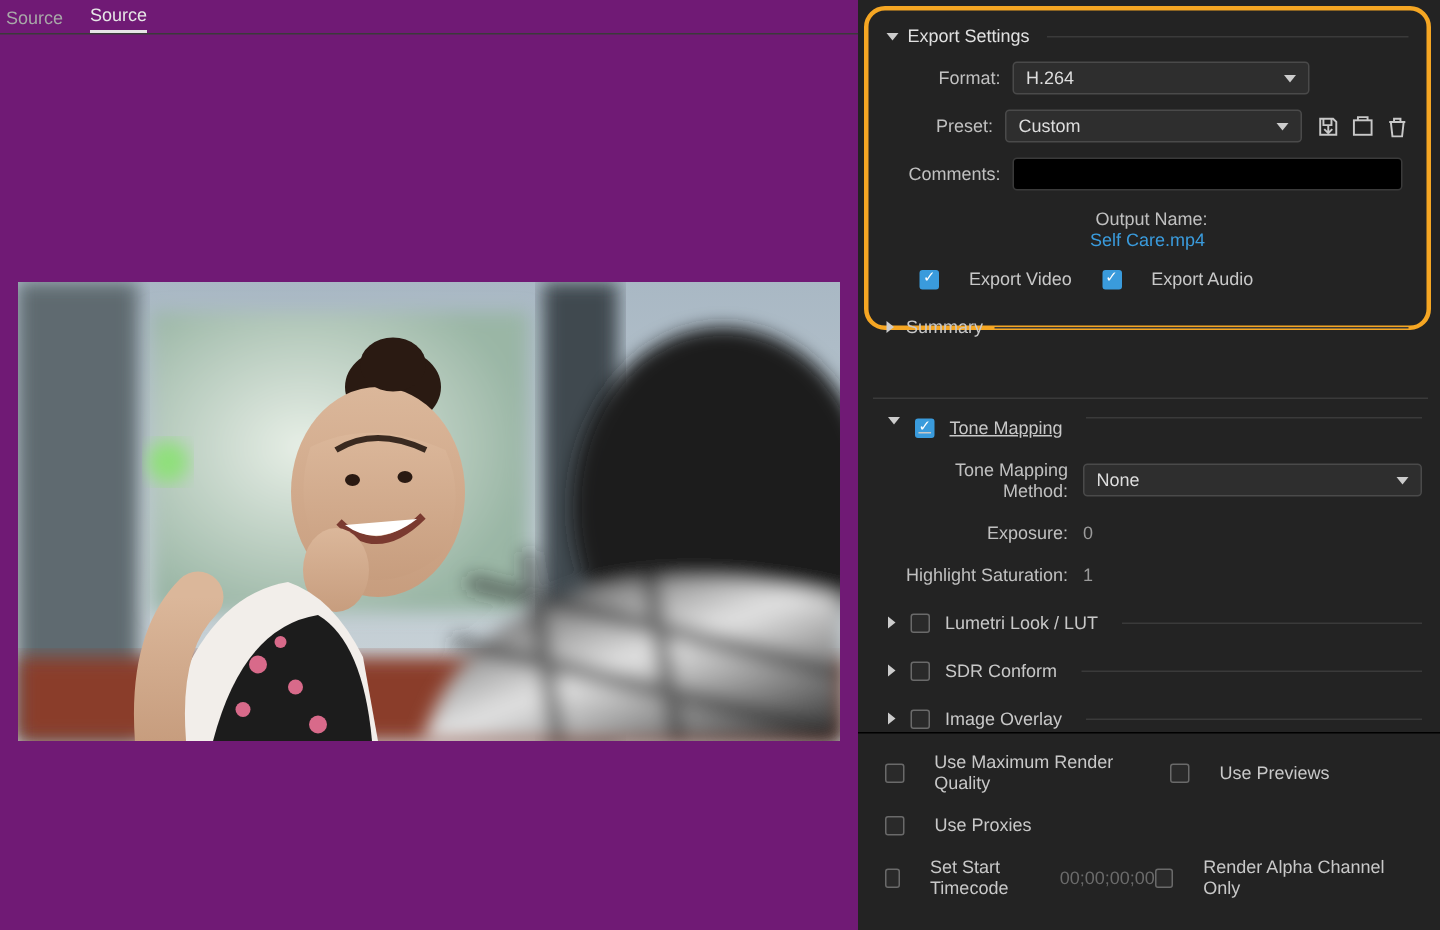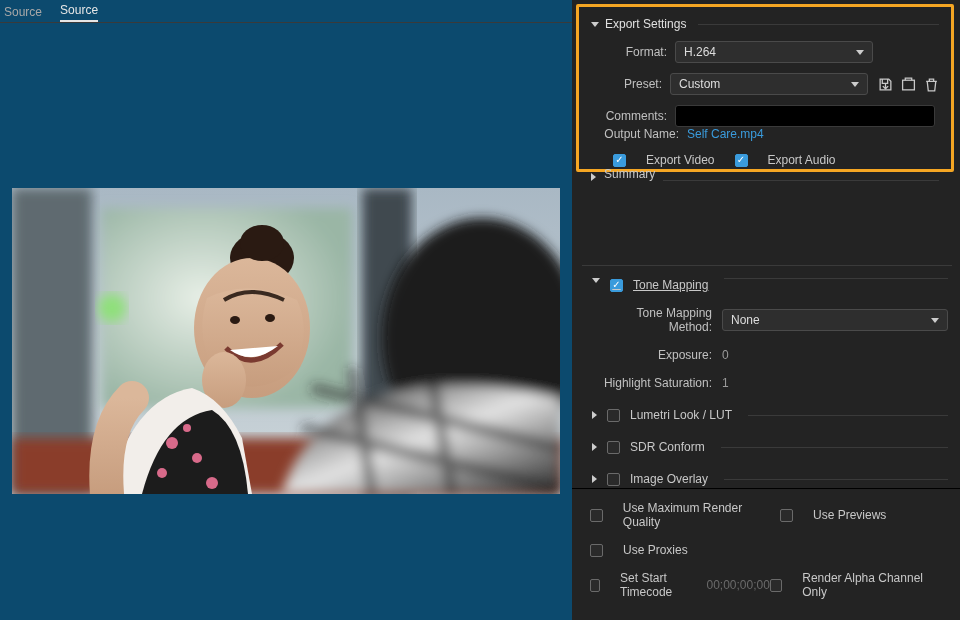--- a/index.html
+++ b/index.html
@@ -4,21 +4,21 @@
 <style>
   * { box-sizing: border-box; margin: 0; padding: 0; }
   html, body { width: 960px; height: 620px; overflow: hidden; }
   body {
     background: #1a1a1a;
     color: #c8c8c8;
     font-family: "Segoe UI", Tahoma, sans-serif;
     font-size: 12px;
     display: flex;
   }
-  .left-pane { width: 572px; height: 620px; background: #0c4a6e; position: relative; }
+  .left-pane { width: 572px; height: 620px; background: #701a75; position: relative; }
   .right-pane { width: 388px; height: 620px; background: #232323; position: relative; }
 
   
   .lp-tabs { display: flex; gap: 18px; padding: 0 4px; height: 22px; align-items: flex-end; }
   .lp-tab { color: #a8a8a8; padding-bottom: 3px; cursor: pointer; }
   .lp-tab.active { color: #e6e6e6; border-bottom: 2px solid #e6e6e6; }
   .lp-tabline { height:1px; background:#3a3a3a; margin-top:0; }
 
   .lp-controls { display:flex; align-items:center; gap:10px; height:40px; padding:0 2px; }
   .lp-label { color:#c0c0c0; }
@@ -36,55 +36,55 @@
   }
 
   .preview {
     position:absolute; left:12px; top:188px; width:548px; height:306px;
     background:#000; overflow:hidden;
   }
   .preview svg { width:100%; height:100%; display:block; }
 
   
   .export-box {
-    position:absolute; left:4px; top:4px; width:378px; height:168px;
-    border:3px solid #f5a623; border-radius:2px;
+    position:absolute; left:4px; top:4px; width:378px; height:216px;
+    border:3px solid #f5a623; border-radius:14px;
     padding:10px 12px 8px 12px;
   }
   .sect-head { display:flex; align-items:center; gap:6px; color:#e0e0e0; font-weight:500; }
   .sect-head .line { flex:1; height:1px; background:#3a3a3a; margin-left:6px; }
   .chev { display:inline-block; width:0; height:0; }
   .chev-down { border-left:4px solid transparent; border-right:4px solid transparent; border-top:5px solid #ccc; }
   .chev-right { border-top:4px solid transparent; border-bottom:4px solid transparent; border-left:5px solid #ccc; }
 
   .form-row { display:flex; align-items:center; margin-top:10px; }
   .form-lbl { width:84px; text-align:right; color:#c0c0c0; padding-right:8px; }
   .dd-format, .dd-preset { flex:0 0 198px; width:198px; }
   .preset-icons { display:flex; gap:8px; margin-left:10px; }
   .mini-icon { width:15px; height:15px; cursor:pointer; color:#c8c8c8; }
 
   .comments-input {
     flex:0 0 260px; width:260px; height:22px; background:#000; border:1px solid #3a3a3a;
     border-radius:3px; color:#ddd; padding:0 6px;
   }
 
-  .outname-row { display:flex; align-items:center; margin-top:0; }
+  .outname-row { display:flex; align-items:center; margin-top:12px;flex-direction:column; }
   .outname-lbl { width:96px; text-align:right; color:#c0c0c0; padding-right:8px; }
   .outname-link { color:#3a9bdc; cursor:pointer; }
 
   .checks-row { display:flex; align-items:center; gap:20px; margin-top:12px; padding-left:22px; }
   .chk { display:flex; align-items:center; gap:20px; cursor:pointer; }
   .chkbox {
     width:13px; height:13px; border:1px solid #6a6a6a; border-radius:2px;
     display:flex; align-items:center; justify-content:center; background:#2a2a2a;
   }
   .chkbox.checked { background:#3a9bdc; border-color:#3a9bdc; }
   .chkbox.checked::after { content:"✓"; color:#fff; font-size:10px; line-height:1; }
 
-  .summary-row { display:flex; align-items:flex-end; gap:8px; }
+  .summary-row { display:flex; align-items:center; gap:8px; margin-top:18px; }
   .summary-row .line { flex:1; height:1px; background:#3a3a3a; }
 
   
   .fx-tabs { position:absolute; left:10px; top:244px; display:flex; gap:18px; height:22px; align-items:flex-end; width:370px; }
   .fx-tab { color:#9a9a9a; padding-bottom:3px; cursor:pointer; }
   .fx-tab.active { color:#eaeaea; border-bottom:2px solid #eaeaea; }
   .fx-line { position:absolute; left:10px; top:265px; width:370px; height:1px; background:#3a3a3a; }
 
   .tone-sect { position:absolute; left:20px; top:278px; width:356px; }
   .tone-head { display:flex; gap:10px;text-decoration:underline; }

